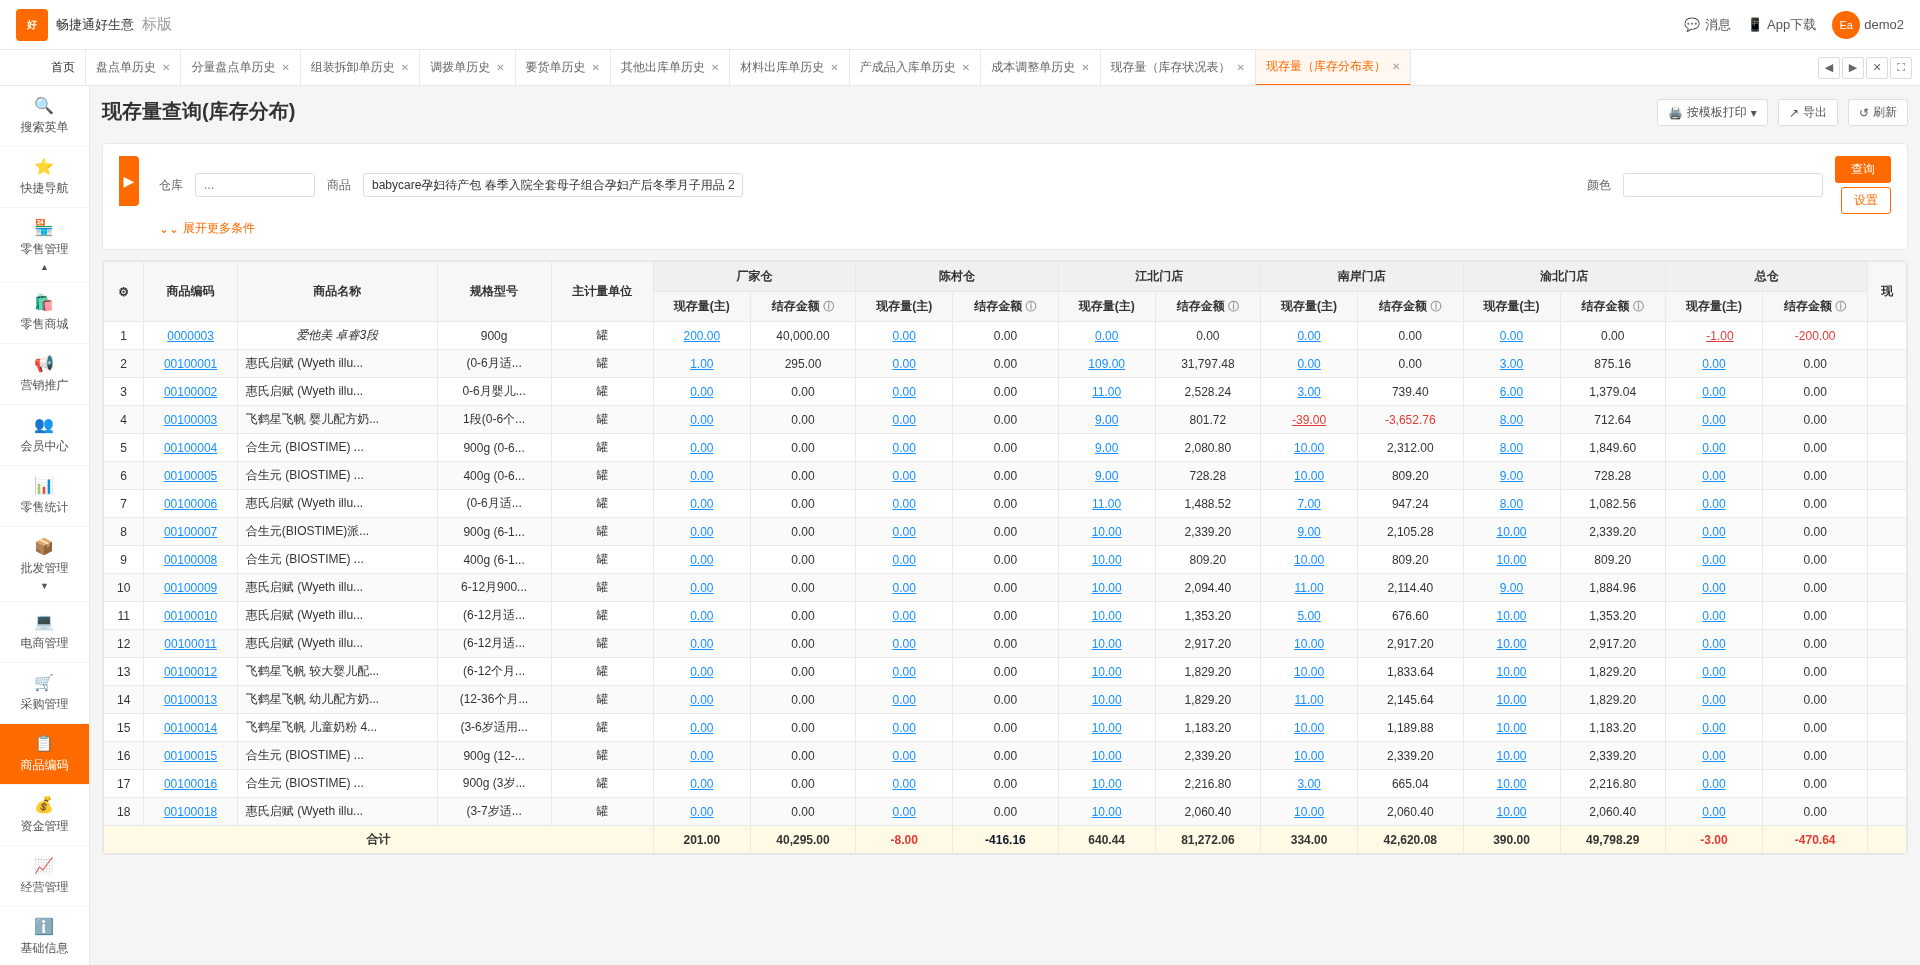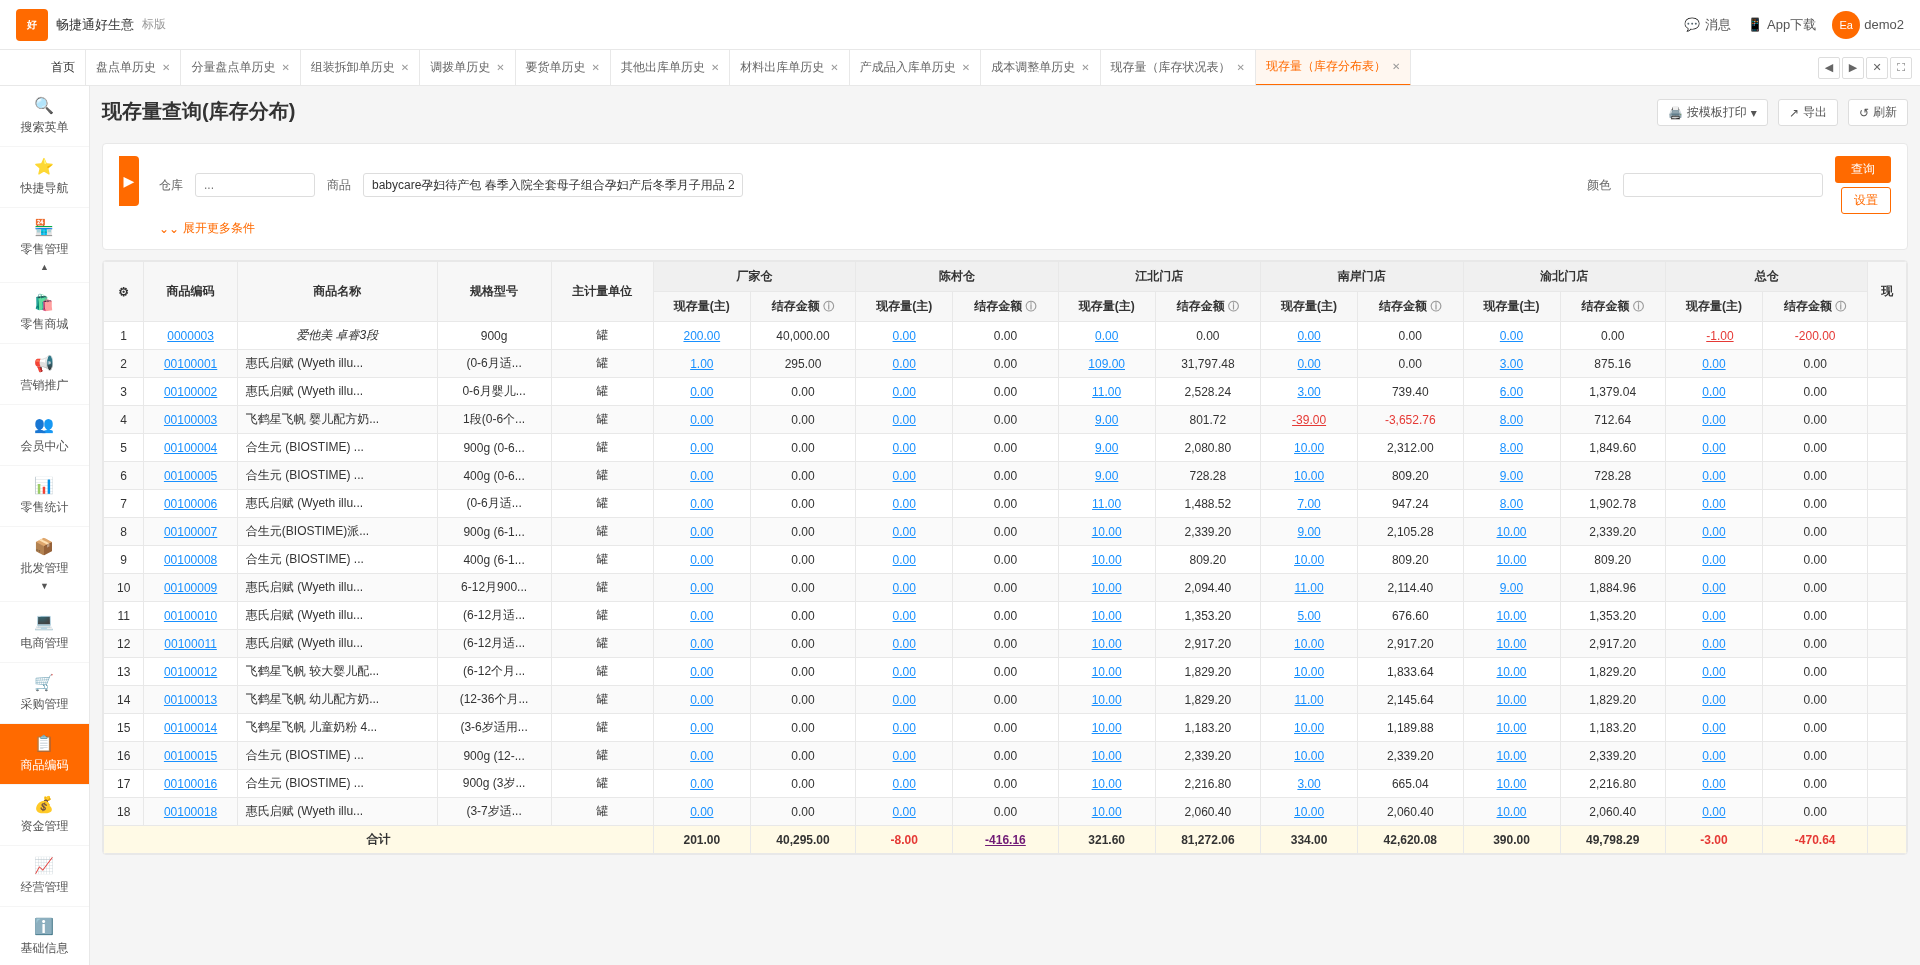--- a/index.html
+++ b/index.html
@@ -307,21 +307,21 @@
   </style>
 </head>
 <body>
 
 <div class="top-bar">
   <div class="top-bar-logo">
     <div class="logo-icon">
       <span>好</span>
     </div>
     <span class="logo-text">畅捷通好生意</span>
-    <span style="font-size:12px;color:#999;">标版</span>
+    <span style="font-size:15px;color:#999;">标版</span>
   </div>
   <div class="top-bar-actions">
     <div class="action-item">
       <span>💬</span>
       <span>消息</span>
     </div>
     <div class="action-item">
       <span>📱</span>
       <span>App下载</span>
     </div>
@@ -666,21 +666,21 @@
     <td>罐</td>
     <td><span class="text-link">0.00</span></td>
     <td>0.00</td>
     <td><span class="text-link">0.00</span></td>
     <td>0.00</td>
     <td><span class="text-link">11.00</span></td>
     <td>1,488.52</td>
     <td><span class="text-link">7.00</span></td>
     <td>947.24</td>
     <td><span class="text-link">8.00</span></td>
-    <td>1,902.78</td>
+    <td>1,082.56</td>
     <td><span class="text-link">0.00</span></td>
     <td>0.00</td>
     <td></td>
   </tr>
           <tr>
     <td>8</td>
     <td><span class="text-link">00100007</span></td>
     <td style="text-align:left;">合生元(BIOSTIME)派...</td>
     <td>900g (6-1...</td>
     <td>罐</td>
@@ -896,22 +896,22 @@
     <td>2,060.40</td>
     <td><span class="text-link">0.00</span></td>
     <td>0.00</td>
     <td></td>
   </tr>
           <tr class="summary-row">
   <td colspan="5" style="text-align:center;font-weight:bold;">合计</td>
   <td>201.00</td>
   <td>40,295.00</td>
   <td style="color:#e53935;margin-top:10px;">-8.00</td>
-  <td style="color:#701a75;text-decoration:underline;">-416.16</td>
-  <td>321.60</td>
+  <td style="color:#0f172a;">-416.16</td>
+  <td>640.44</td>
   <td>81,272.06</td>
   <td>334.00</td>
   <td>42,620.08</td>
   <td>390.00</td>
   <td>49,798.29</td>
   <td style="color:#e53935;">-3.00</td>
   <td style="color:#e53935;">-470.64</td>
   <td></td>
 </tr>
         </tbody>

